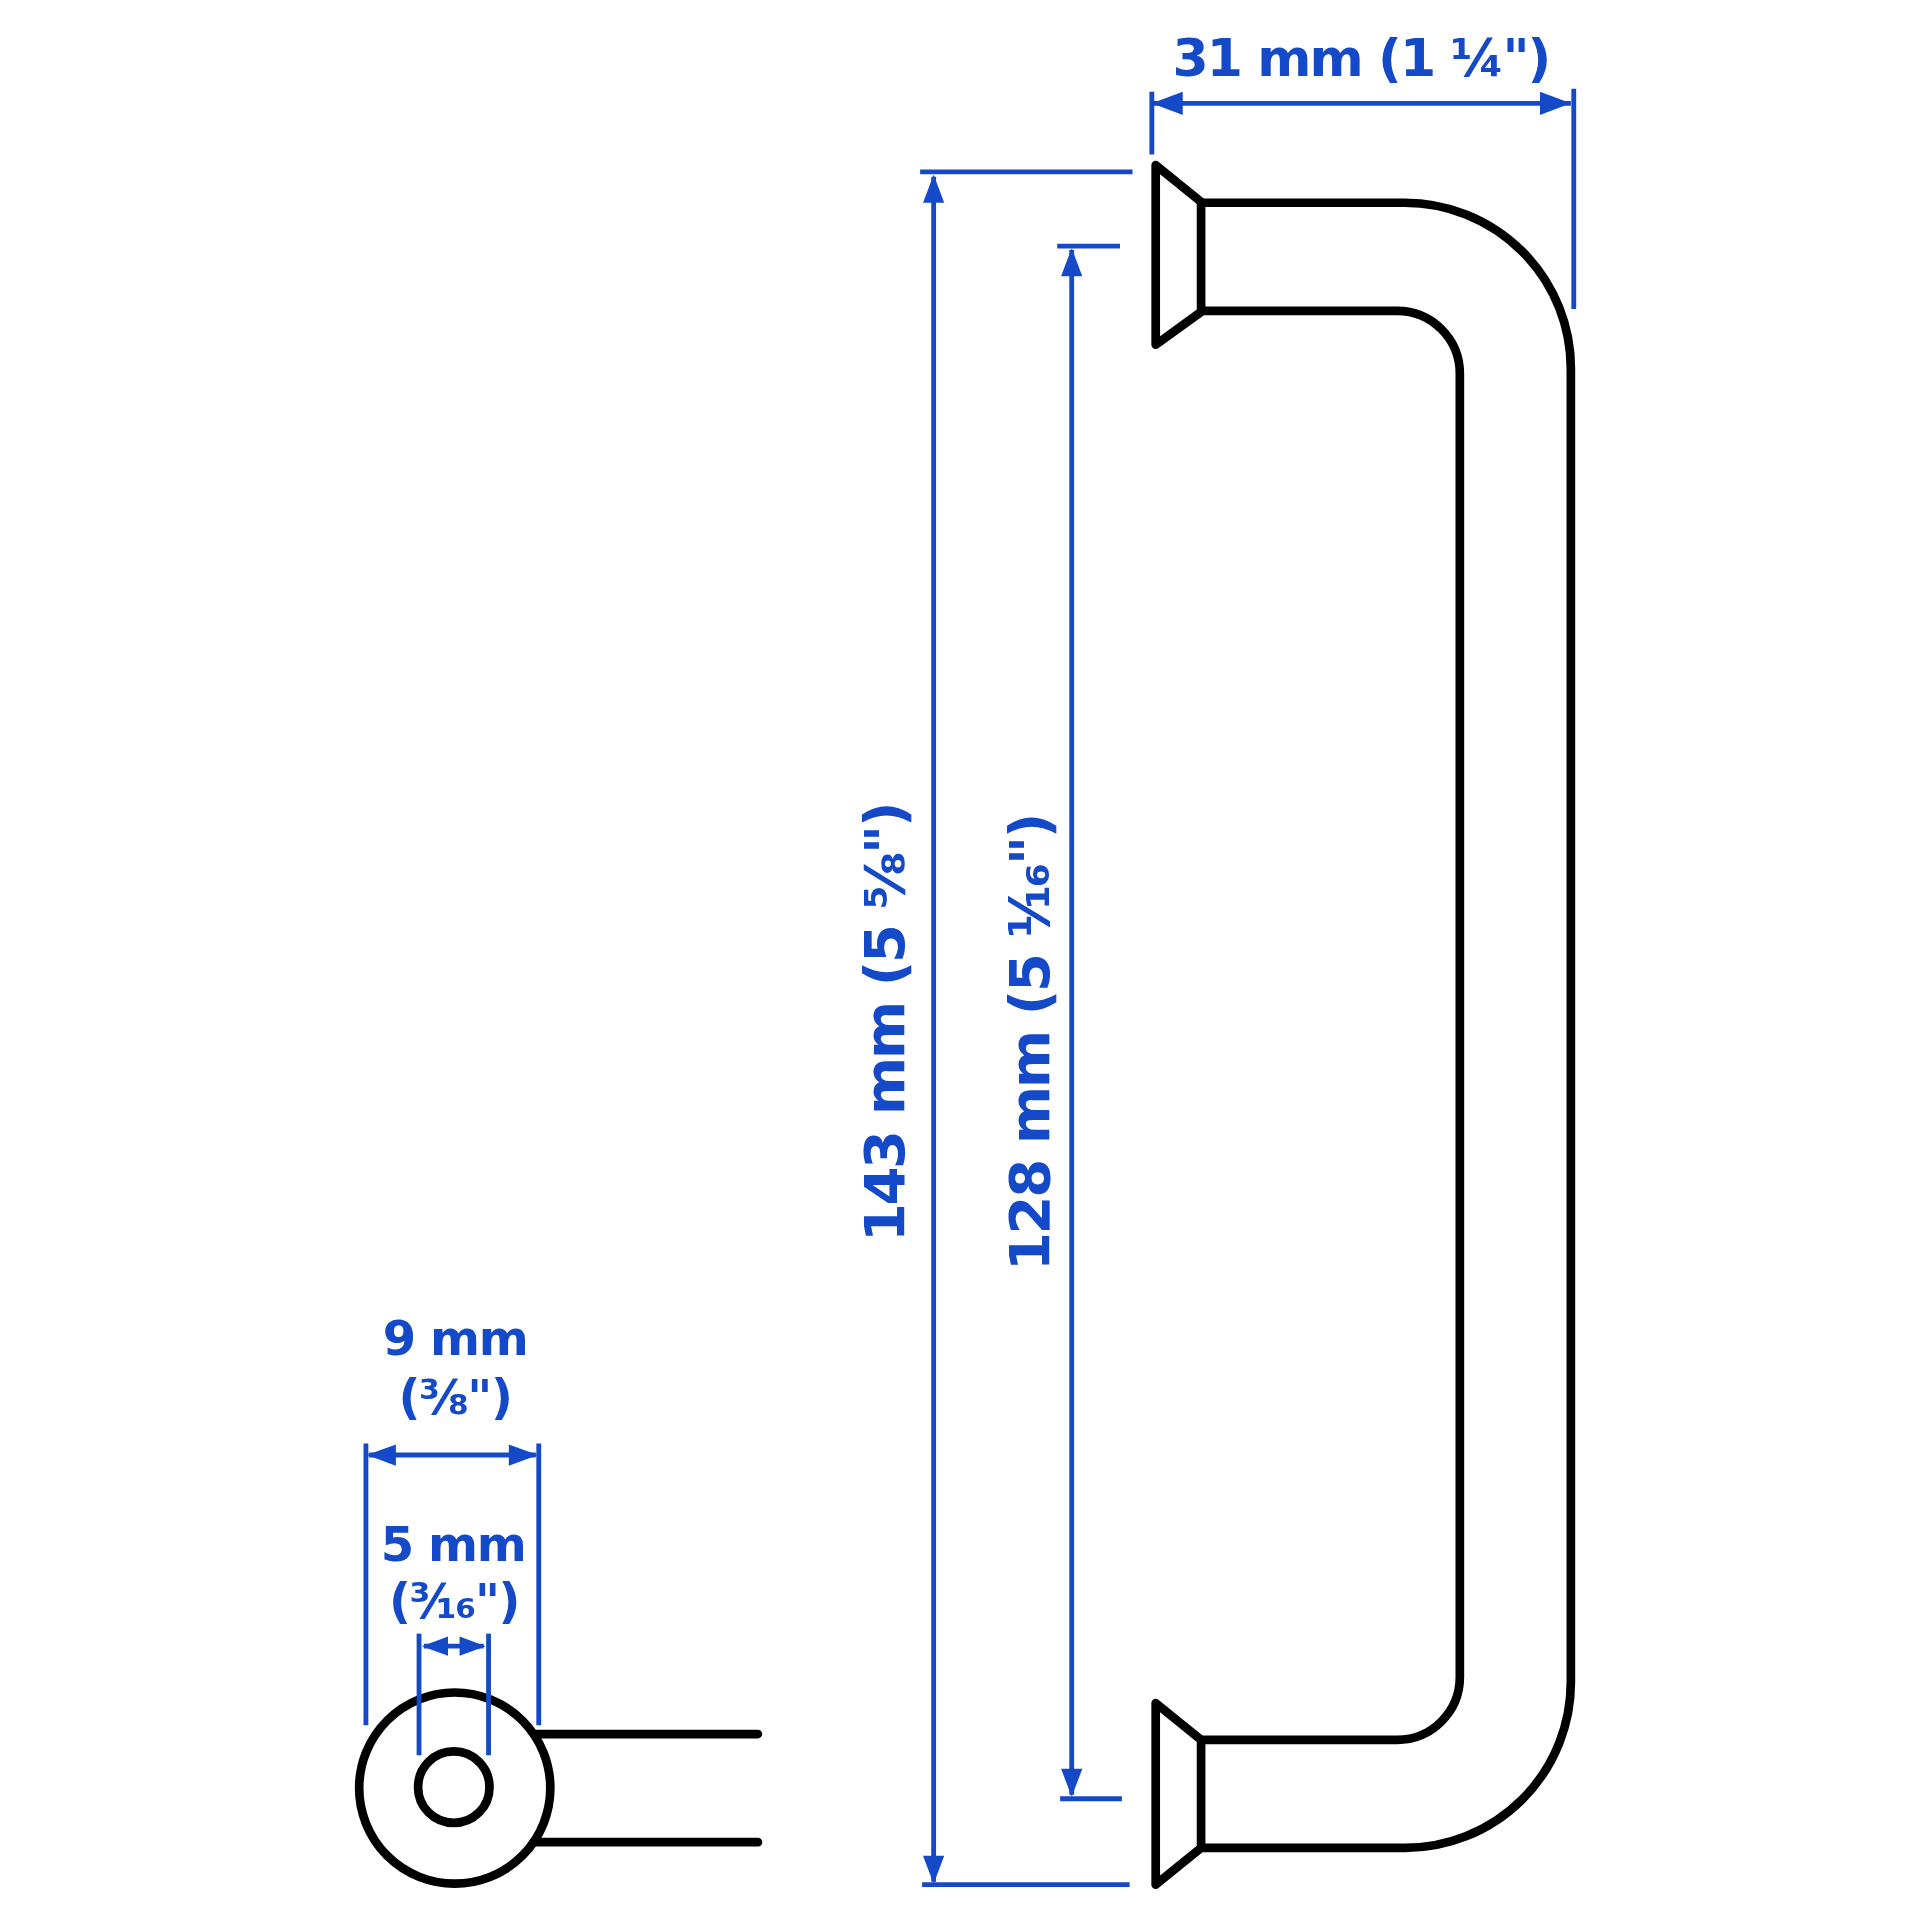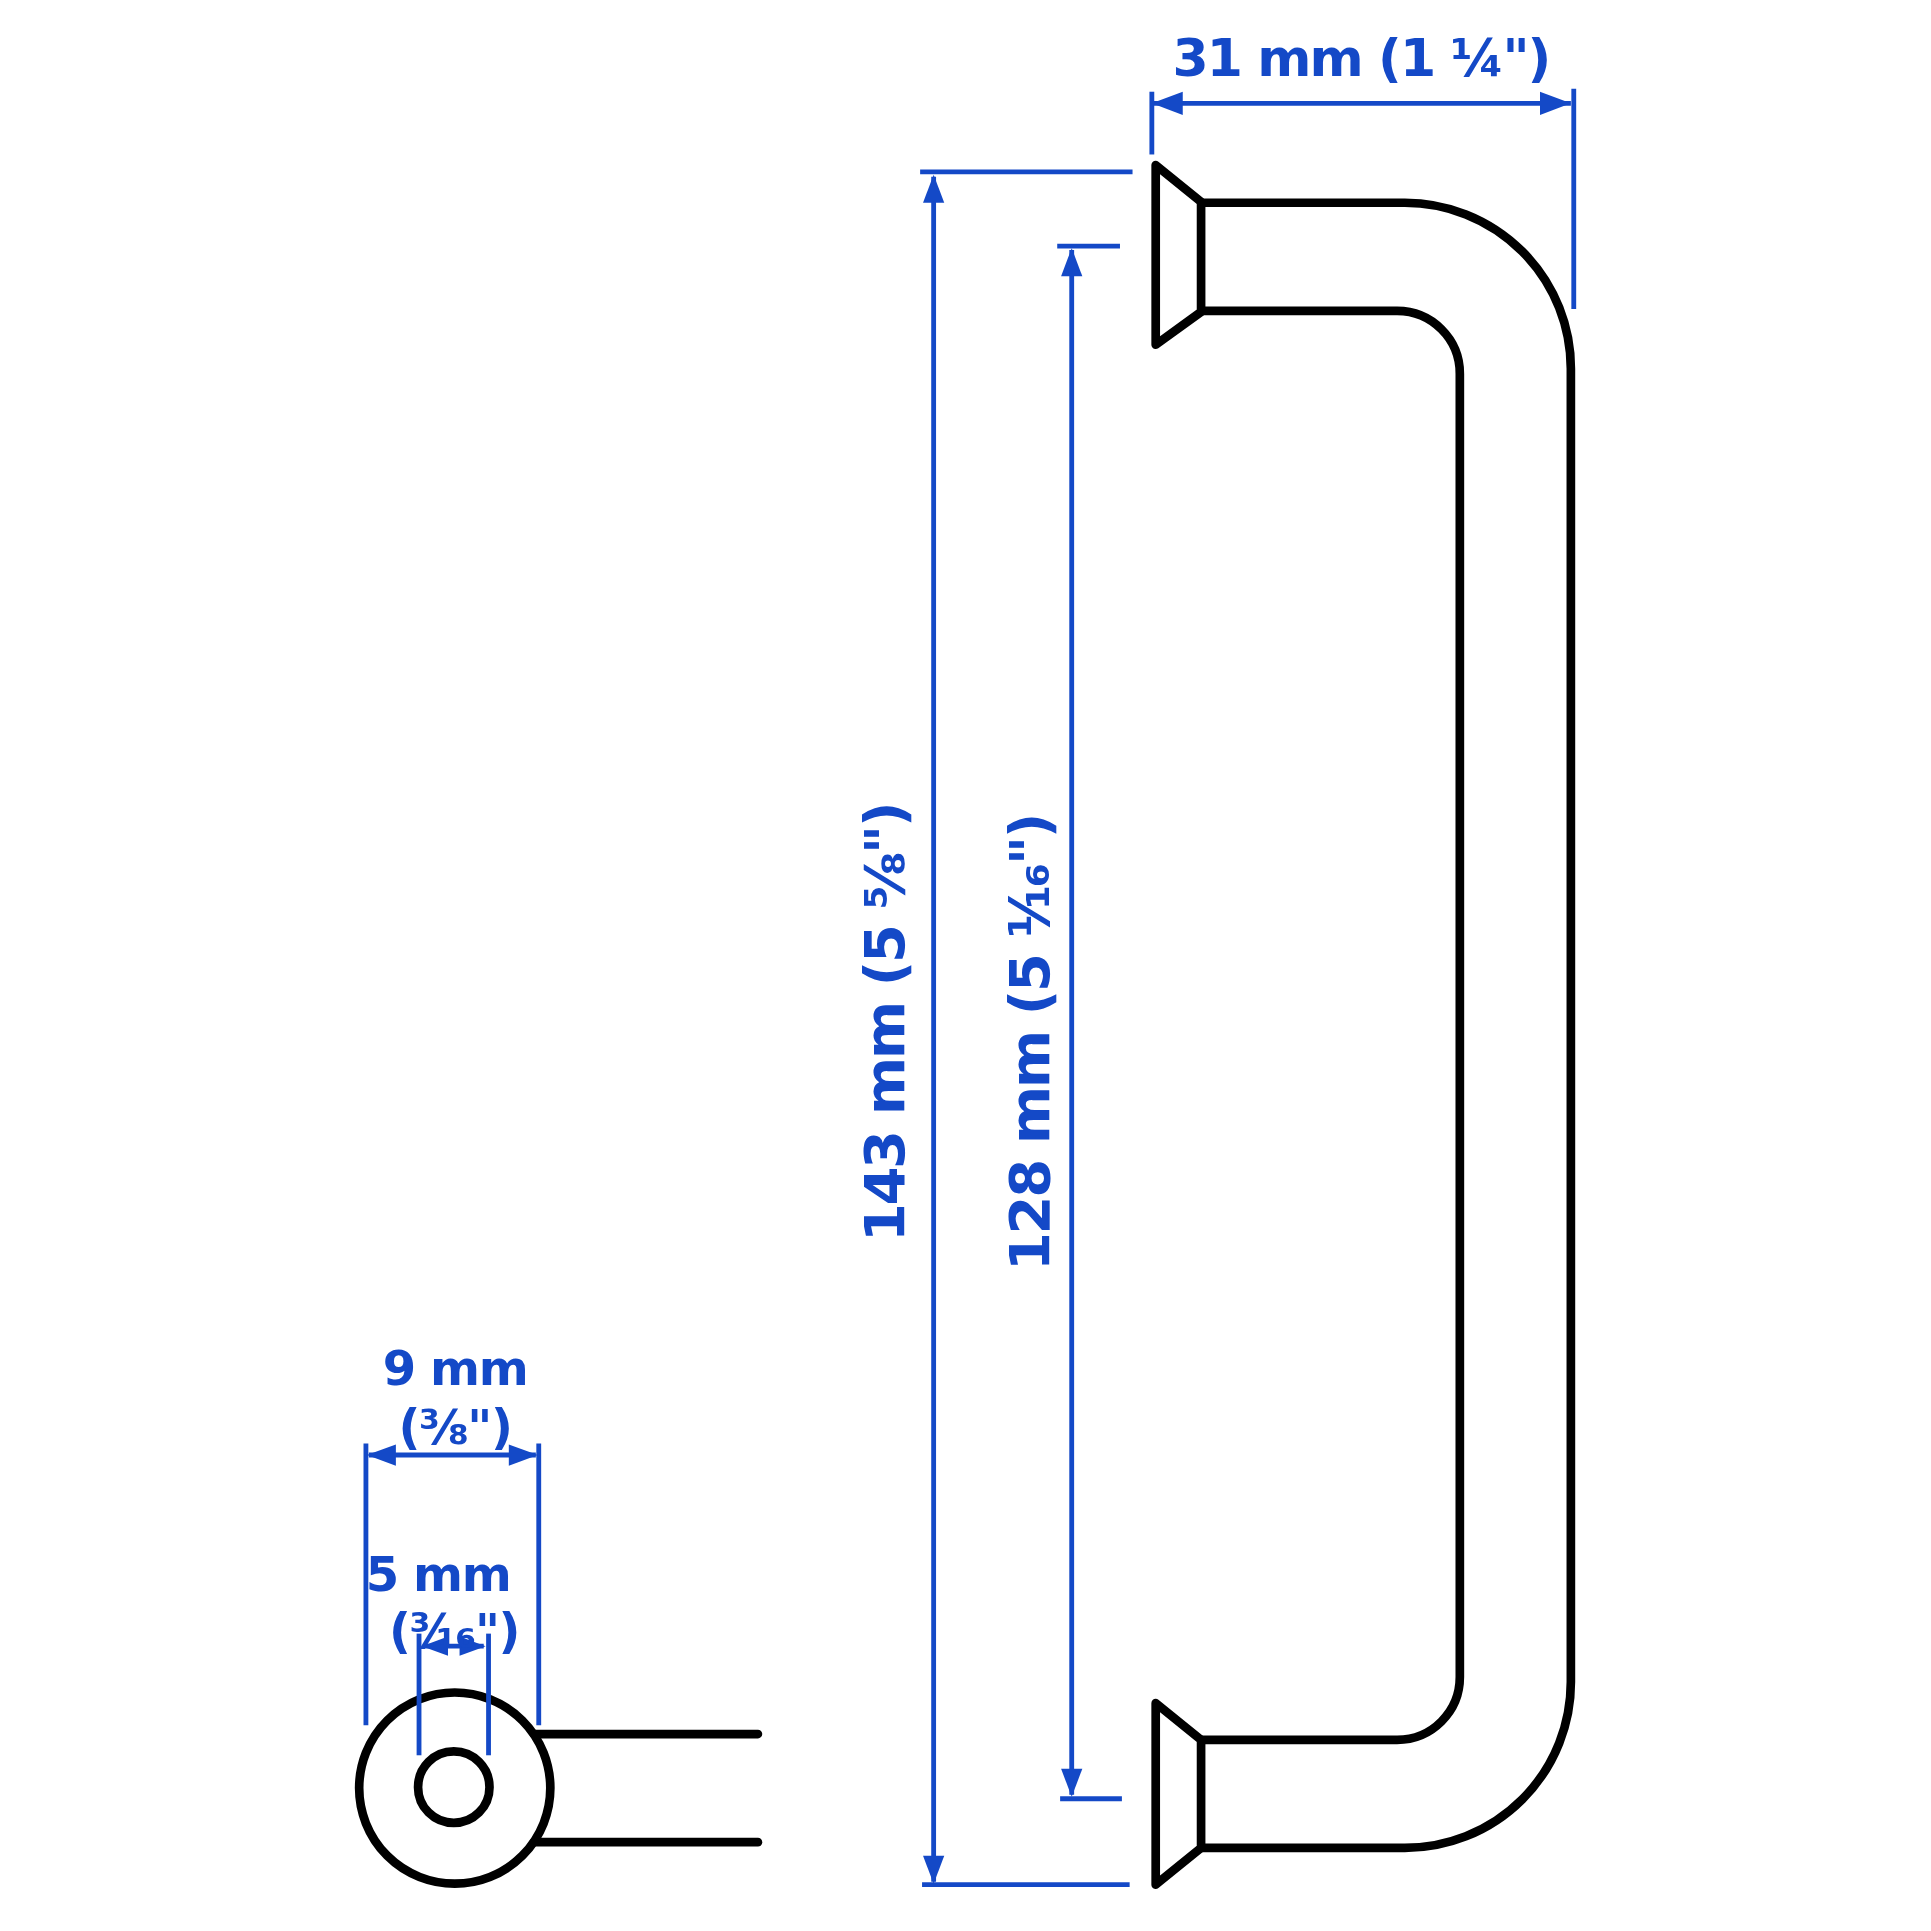--- a/index.html
+++ b/index.html
@@ -18,21 +18,21 @@
     white-space:nowrap;
     transform:translate(-50%,-50%);
     letter-spacing:-1.9px;
   }
   .lbl.big{font-size:52px;}
   .lbl.vert{
     font-size:56px;
     transform:translate(-50%,-50%) rotate(-90deg);
     letter-spacing:-2.4px;
   }
-  .lbl.small{font-size:48px;letter-spacing:-1.4px;margin-top:30px;}
+  .lbl.small{font-size:48px;letter-spacing:-1.4px;}
 </style>
 </head>
 <body>
 
 <div class="canvas">
 
   <svg width="1931" height="1931" viewBox="0 0 2000 2000">
 
     <g fill="none" stroke="#000000" stroke-width="9" stroke-linecap="round" stroke-linejoin="round">
       <path d="M 1197,171 L 1244,209 L 1244,323 L 1197,357 Z"></path>
@@ -91,17 +91,17 @@
 
   <div class="lbl big" style="left:1361px;top:58px;">31 mm (1 ¼")</div>
 
   <div class="lbl vert" style="left:884px;top:1023px;">143 mm (5 ⅝")</div>
 
   <div class="lbl vert" style="left:1029px;top:1043px;">128 mm (5 ¹⁄₁₆")</div>
 
   <div class="lbl small" style="left:455px;top:1338px;">9 mm</div>
   <div class="lbl small" style="left:455px;top:1397px;">(⅜")</div>
 
-  <div class="lbl small" style="left:438px;top:1544px;">5 mm</div>
+  <div class="lbl small" style="left:453px;top:1544px;">5 mm</div>
   <div class="lbl small" style="left:454px;top:1601px;">(³⁄₁₆")</div>
 
 </div>
 
 
 </body></html>

